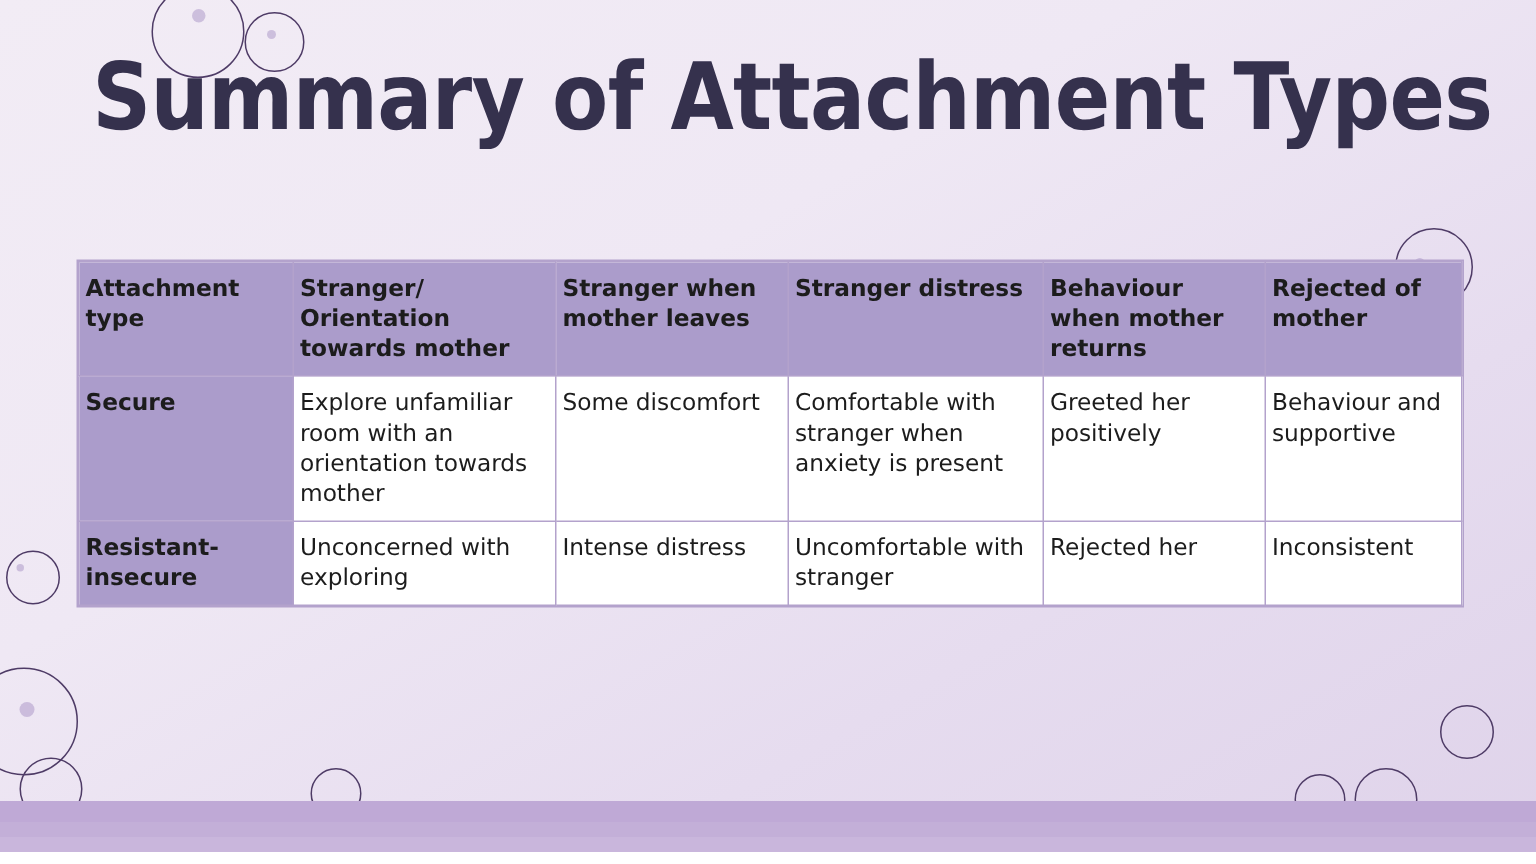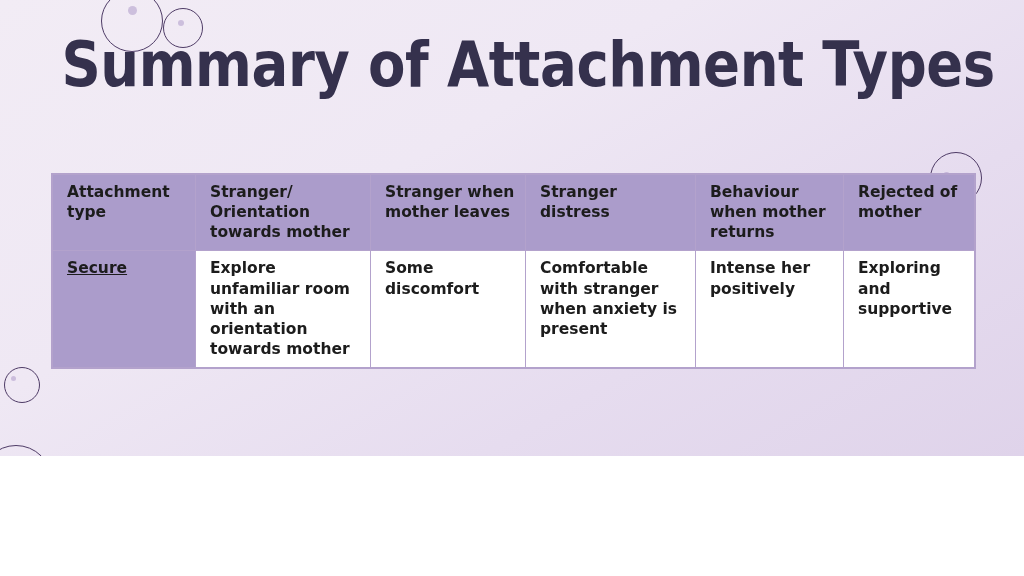--- a/index.html
+++ b/index.html
@@ -9,21 +9,21 @@
   body {
     width: 1024px;
     height: 576px;
     overflow: hidden;
     font-family: "Liberation Sans", sans-serif;
   }
 
   #slide {
     position: relative;
     width: 1024px;
-    height: 456px;
+    height: 568px;
     background: linear-gradient(150deg, #f2ecf5 0%, #efe8f4 38%, #e6dcef 70%, #dfd3ea 100%);
     overflow: hidden;
   }
 
   
   .deco-circle {
     position: absolute;
     border-radius: 50%;
     border: 1.6px solid #4e3b66;
     box-sizing: border-box;
@@ -73,40 +73,39 @@
   table#attachment-table {
     border-collapse: collapse;
     width: 922px;
     table-layout: fixed;
     background: #ffffff;
     box-shadow: 0 0 0 1px #b3a2cc;
   }
   table#attachment-table td, table#attachment-table th {
     border: 1px solid #b3a2cc;
     vertical-align: top;
-    padding: 7px 8px 8px 14px;
+    padding: 7px 8px 8px 4px;
     font-family: "DejaVu Sans", sans-serif;
     font-size: 15.5px;
     line-height: 1.30;
     color: #1c1c1c;
     text-align: left;
     word-wrap: break-word;
   }
   table#attachment-table thead th {
     background: #ab9ccb;
     font-weight: bold;
   }
   td.rowhead {
     background: #ab9ccb;
     font-weight: bold;
-    text-decoration: underline;
   }
   td.body-cell {
     background: #ffffff;
-    font-weight: bold;
+    font-weight: normal;
   }
 
   col.c0 { width: 143px; }
   col.c1 { width: 175px; }
   col.c2 { width: 155px; }
   col.c3 { width: 170px; }
   col.c4 { width: 148px; }
   col.c5 { width: 131px; }
 </style>
 </head>
@@ -158,22 +157,30 @@
           <th>Behaviour when mother returns</th>
           <th>Rejected of mother</th>
         </tr>
       </thead>
       <tbody>
         <tr>
           <td class="rowhead">Secure</td>
           <td class="body-cell">Explore unfamiliar room with an orientation towards mother</td>
           <td class="body-cell">Some discomfort</td>
           <td class="body-cell">Comfortable with stranger when anxiety is present</td>
-          <td class="body-cell">Intense her positively</td>
-          <td class="body-cell">Exploring and supportive</td>
+          <td class="body-cell">Greeted her positively</td>
+          <td class="body-cell">Behaviour and supportive</td>
+        </tr>
+        <tr>
+          <td class="rowhead">Resistant-insecure</td>
+          <td class="body-cell">Unconcerned with exploring</td>
+          <td class="body-cell">Intense distress</td>
+          <td class="body-cell">Uncomfortable with stranger</td>
+          <td class="body-cell">Rejected her</td>
+          <td class="body-cell">Inconsistent</td>
         </tr>
       </tbody>
     </table>
   </div>
 
   <div class="bottom-band" id="band-a"></div>
   <div class="bottom-band" id="band-b"></div>
   <div class="bottom-band" id="band-c"></div>
 
 </div>

